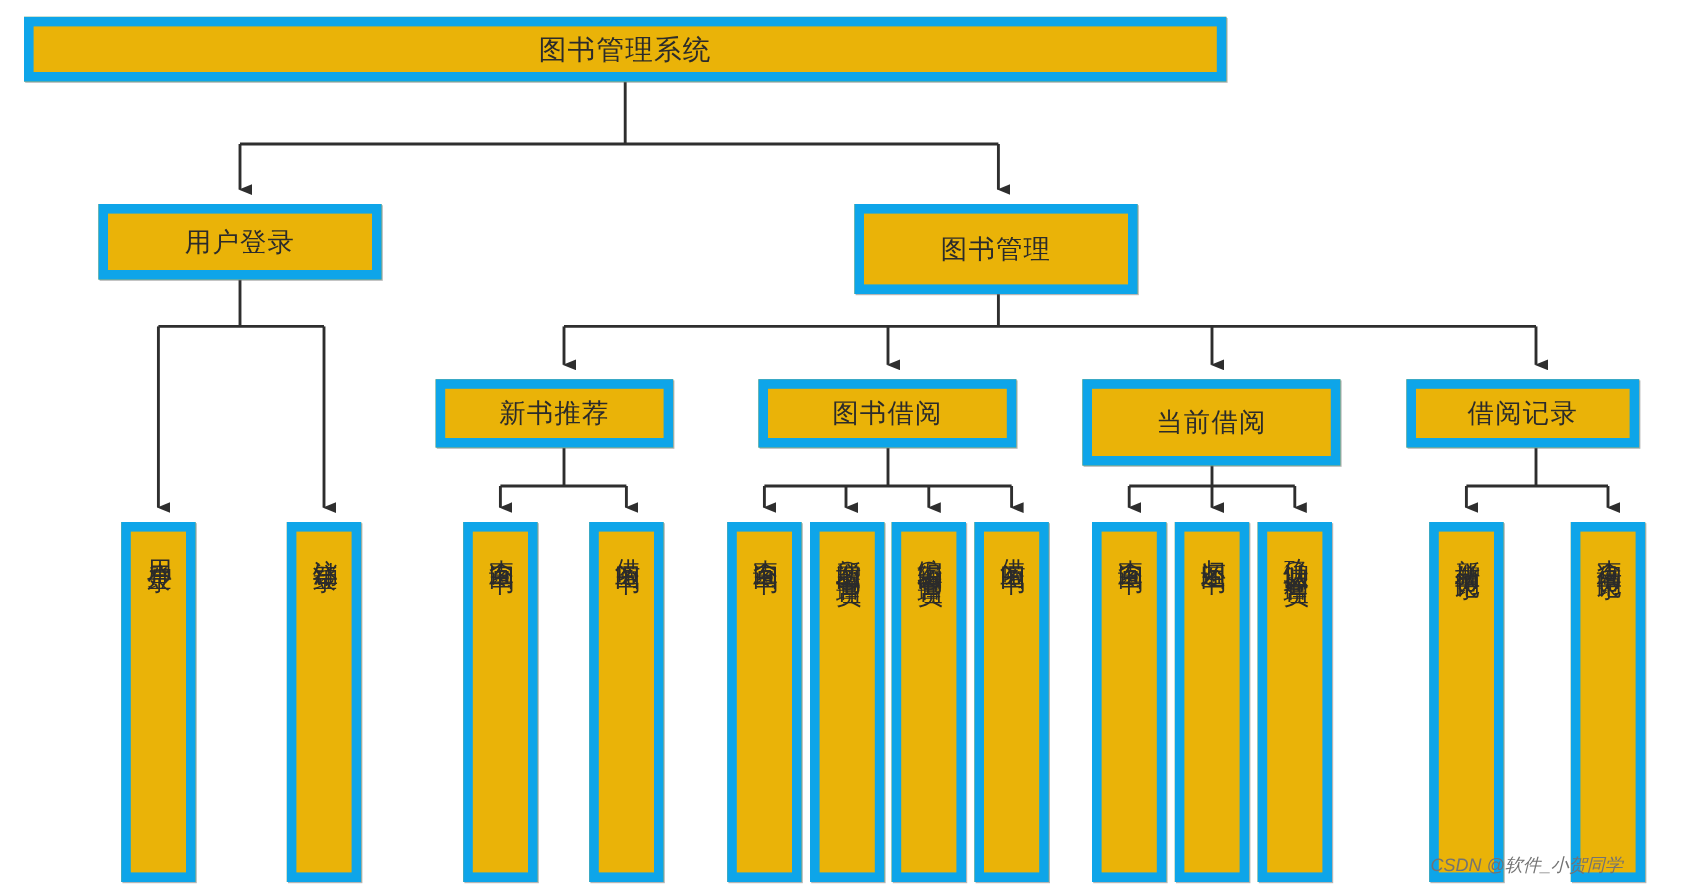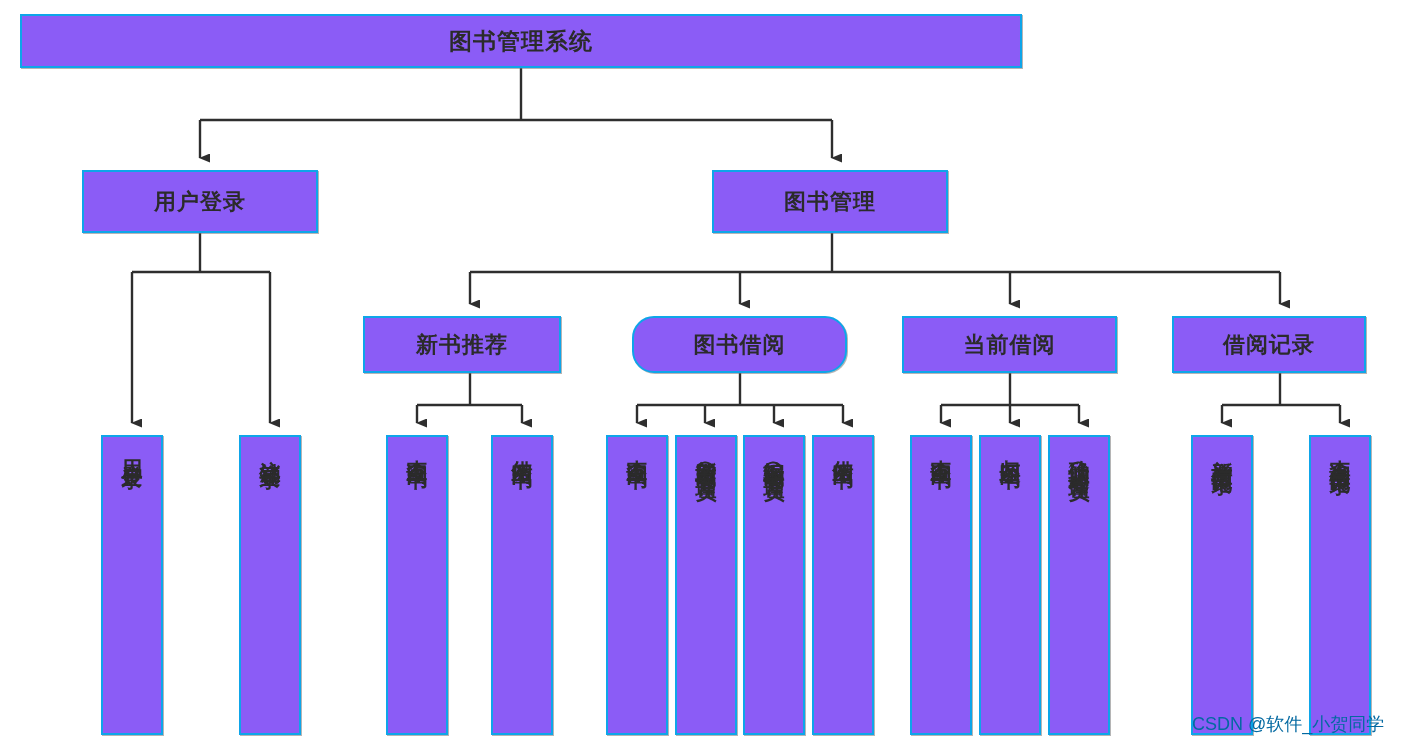--- a/index.html
+++ b/index.html
@@ -22,28 +22,27 @@
     position: absolute;
     left: 0;
     top: 0;
     width: 1405px;
     height: 747px;
     pointer-events: none;
   }
   .node {
     position: absolute;
     box-sizing: border-box;
-    background: #8b5cf6;
-    border: 2px solid #0ea5e9;
+    background: #eab308;
+    border: 8px solid #0ea5e9;
     box-shadow: 1px 1px 0 rgba(120,120,120,0.55);
     display: flex;
     align-items: center;
     justify-content: center;
     z-index: 2;
-    font-weight: bold;
   }
   .node-label {
     color: #2b2b2b;
     letter-spacing: 1px;
     white-space: nowrap;
     line-height: 1.15;
   }
   
   .node.horiz .node-label {
     font-size: 22px;
@@ -61,25 +60,26 @@
     writing-mode: vertical-rl;
     text-orientation: upright;
     font-size: 21px;
     letter-spacing: 3px;
     white-space: nowrap;
   }
   .watermark {
     position: absolute;
     left: 1192px;
     top: 712px;
-    font-size: 18px;
-    color: #0369a1;
+    font-size: 15px;
+    color: #737373;
     white-space: nowrap;
     z-index: 3;
     font-family: "Liberation Sans", "DejaVu Sans", sans-serif;
+    font-style: italic;
   }
 </style>
 </head>
 <body>
 
 <div id="diagram-canvas">
 
   <svg id="edges-layer" viewBox="0 0 1405 747" width="1405" height="747" xmlns="http://www.w3.org/2000/svg">
     <defs>
       <marker id="arrowhead" markerWidth="9" markerHeight="11" refX="4.5" refY="10" orient="auto" markerUnits="userSpaceOnUse">
@@ -130,31 +130,31 @@
     </g>
   </svg>
 
   <div class="node horiz root" style="left:20px; top:14px; width:1002px; height:54px;">
     <span class="node-label">图书管理系统</span>
   </div>
 
   <div class="node horiz" style="left:82px; top:170px; width:236px; height:63px;">
     <span class="node-label">用户登录</span>
   </div>
-  <div class="node horiz" style="left:712px; top:170px; width:236px; height:63px;">
+  <div class="node horiz" style="left:712px; top:170px; width:236px; height:75px;">
     <span class="node-label">图书管理</span>
   </div>
 
   <div class="node horiz" style="left:363px; top:316px; width:198px; height:57px;">
     <span class="node-label">新书推荐</span>
   </div>
-  <div class="node horiz" style="left:632px; top:316px; width:215px; height:57px;border-radius:22px;">
+  <div class="node horiz" style="left:632px; top:316px; width:215px; height:57px;">
     <span class="node-label">图书借阅</span>
   </div>
-  <div class="node horiz" style="left:902px; top:316px; width:215px; height:57px;">
+  <div class="node horiz" style="left:902px; top:316px; width:215px; height:72px;">
     <span class="node-label">当前借阅</span>
   </div>
   <div class="node horiz" style="left:1172px; top:316px; width:194px; height:57px;">
     <span class="node-label">借阅记录</span>
   </div>
 
   <div class="node vert" style="left:101px; top:435px; width:62px; height:300px;">
     <span class="node-label">用户登录</span>
   </div>
   <div class="node vert" style="left:239px; top:435px; width:62px; height:300px;">

